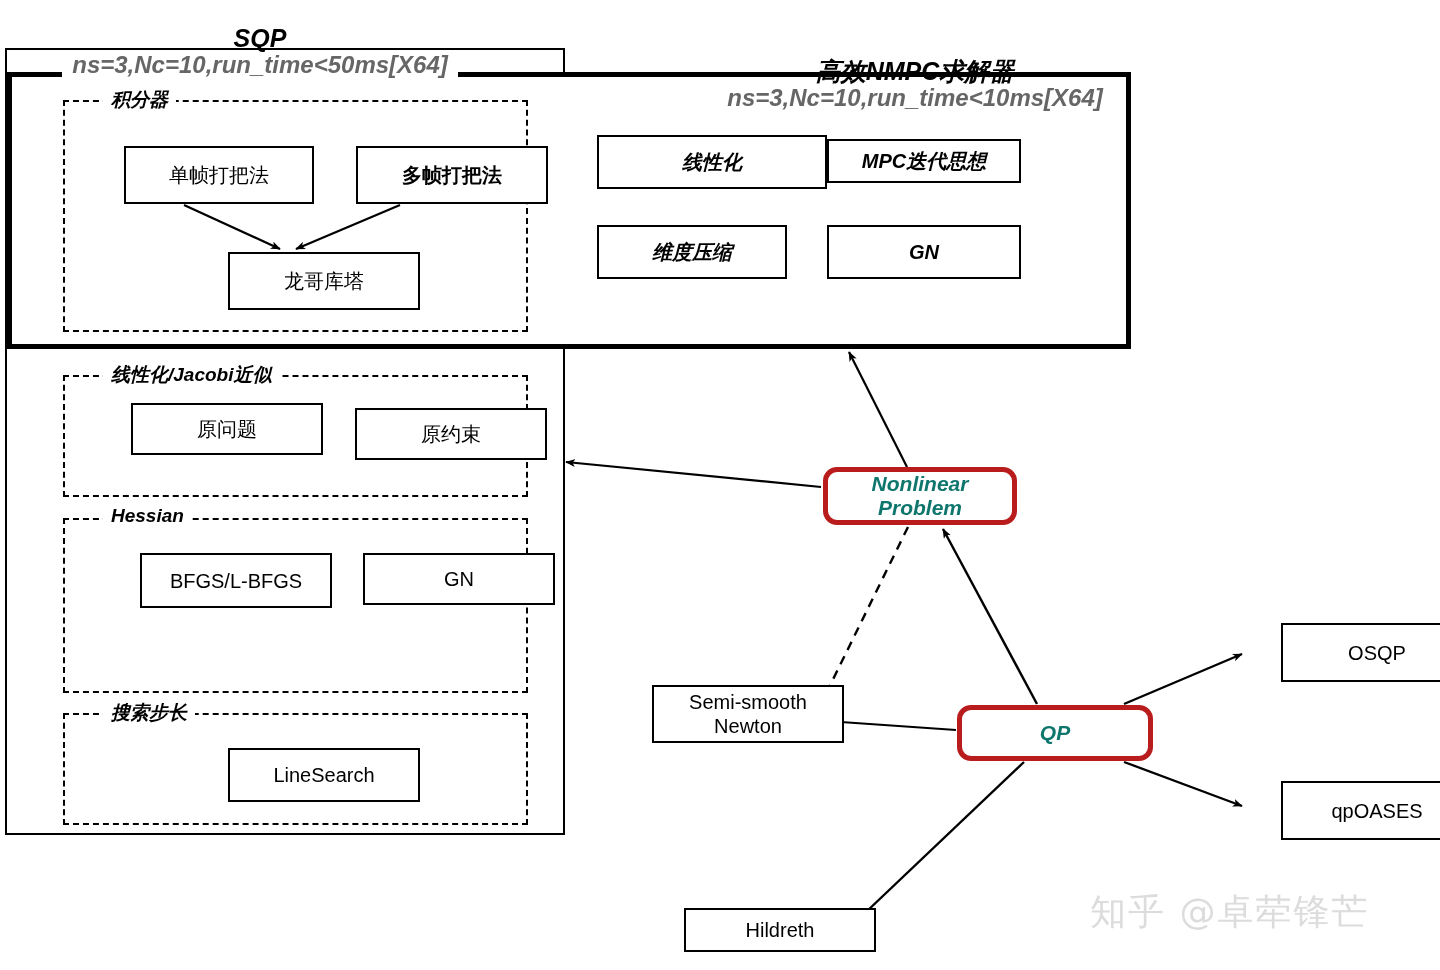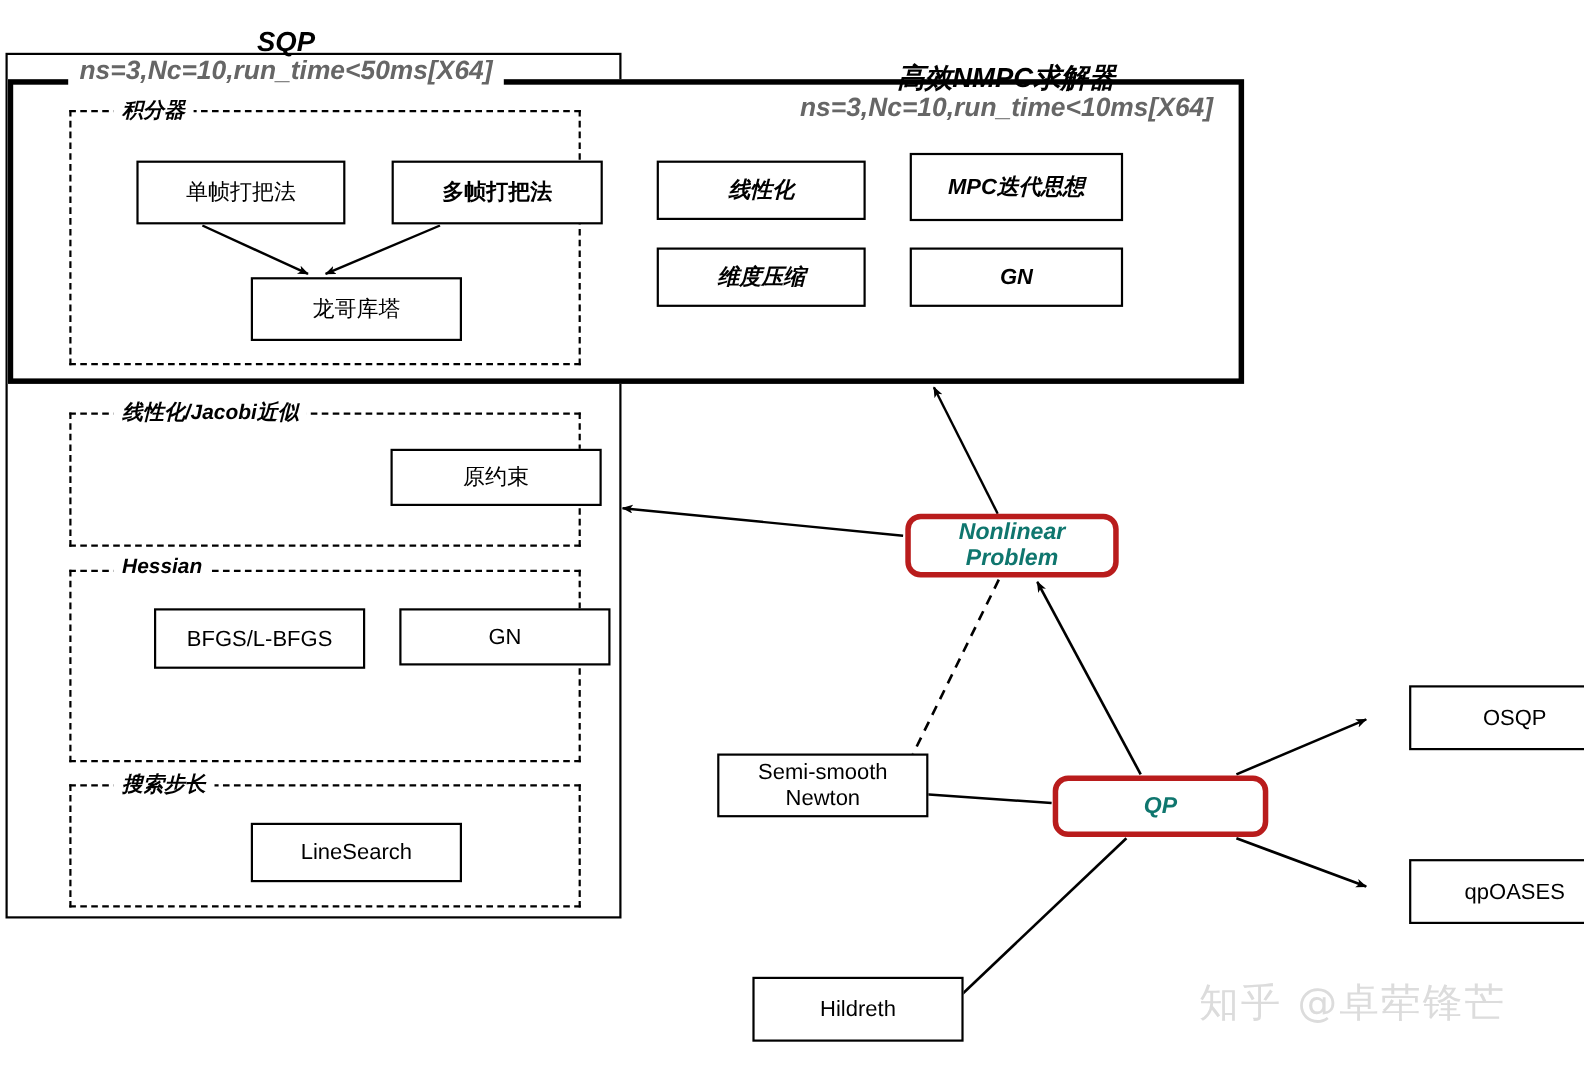--- a/index.html
+++ b/index.html
@@ -149,22 +149,22 @@
     color: #0f766e;
     z-index: 6;
   }
 
   
   #n-single  { left: 88px;  top: 146px; width: 190px; height: 58px; }
   #n-multi   { left: 320px; top: 146px; width: 192px; height: 58px; font-weight: bold; }
   #n-rk      { left: 192px; top: 252px; width: 192px; height: 58px; }
 
   
-  #n-lin     { left: 561px; top: 146px; width: 190px; height: 54px; }
-  #n-mpcit   { left: 791px; top: 139px; width: 194px; height: 62px; }
+  #n-lin     { left: 561px; top: 135px; width: 230px; height: 54px; }
+  #n-mpcit   { left: 791px; top: 139px; width: 194px; height: 44px; }
   #n-dimc    { left: 561px; top: 225px; width: 190px; height: 54px; }
   #n-gn1     { left: 791px; top: 225px; width: 194px; height: 54px; }
 
   
   #n-origp   { left: 95px;  top: 403px; width: 192px; height: 52px; }
   #n-origc   { left: 319px; top: 408px; width: 192px; height: 52px; }
 
   
   #n-bfgs    { left: 104px; top: 553px; width: 192px; height: 55px; }
   #n-gn2     { left: 327px; top: 553px; width: 192px; height: 52px; }
@@ -172,21 +172,21 @@
 
   
   #n-ls      { left: 192px; top: 748px; width: 192px; height: 54px; }
 
   
   #n-nlp     { left: 823px;  top: 467px; width: 194px; height: 58px; }
   #n-qp      { left: 957px;  top: 705px; width: 196px; height: 56px; }
   #n-ssn     { left: 616px;  top: 685px; width: 192px; height: 58px; }
   #n-osqp    { left: 1245px; top: 623px; width: 192px; height: 59px; }
   #n-qpoases { left: 1245px; top: 781px; width: 192px; height: 59px; }
-  #n-hildreth{ left: 648px;  top: 888px; width: 192px; height: 59px; }
+  #n-hildreth{ left: 648px;  top: 908px; width: 192px; height: 44px; }
 
   
   #watermark {
     position: absolute;
     left: 1090px;
     top: 888px;
     font-size: 36px;
     color: #dcdcdc;
     white-space: nowrap;
     letter-spacing: 2px;
@@ -231,20 +231,21 @@
 
   <div class="node" id="n-single">单帧打把法</div>
   <div class="node" id="n-multi">多帧打把法</div>
   <div class="node" id="n-rk">龙哥库塔</div>
 
   <div class="node bold-i" id="n-lin">线性化</div>
   <div class="node bold-i" id="n-mpcit">MPC迭代思想</div>
   <div class="node bold-i" id="n-dimc">维度压缩</div>
   <div class="node bold-i" id="n-gn1">GN</div>
 
+  <div class="node" id="n-origp">原问题</div>
   <div class="node thick" id="n-origc">原约束</div>
 
   <div class="node thick" id="n-bfgs">BFGS/L-BFGS</div>
   <div class="node" id="n-gn2">GN</div>
 
   <div class="node" id="n-ls">LineSearch</div>
 
   <div class="node-round" id="n-nlp">Nonlinear Problem</div>
   <div class="node-round" id="n-qp">QP</div>
 

